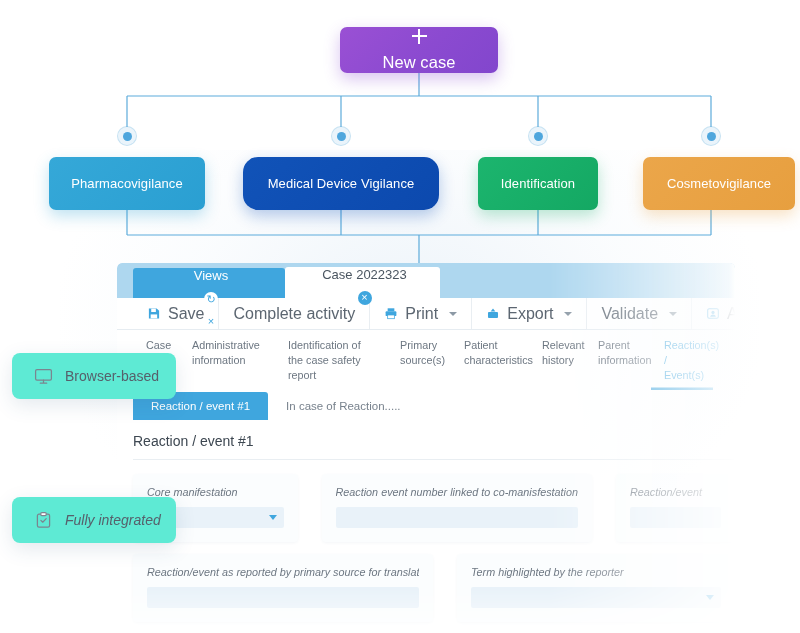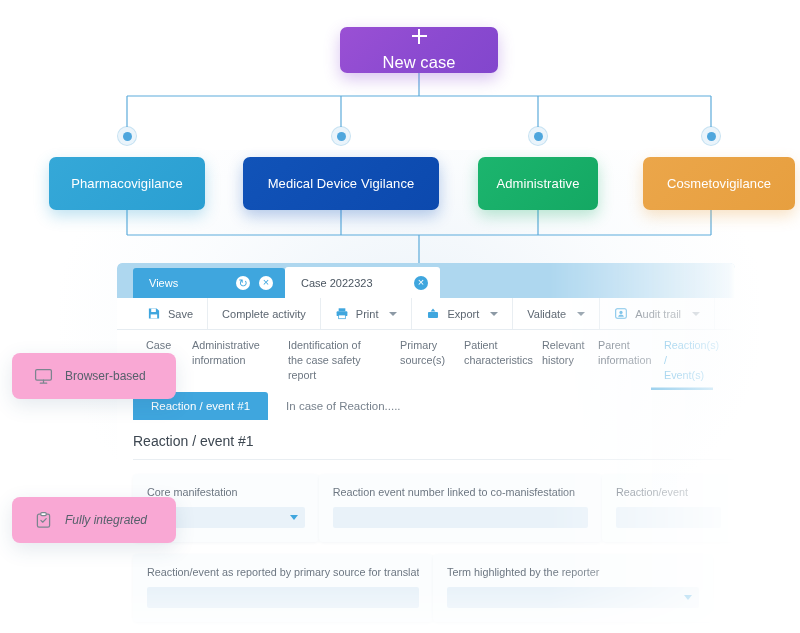--- a/index.html
+++ b/index.html
@@ -37,21 +37,21 @@
   .plus-ico:before { left:0; top:6.5px; width:15px; height:1.8px; }
   .plus-ico:after  { top:0; left:6.5px; height:15px; width:1.8px; }
 
   
   .cat {
     position:absolute; top:157px; height:53px; border-radius:7px;
     display:flex; align-items:center; justify-content:center;
     color:#fff; font-size:13px; letter-spacing:.1px; white-space:nowrap;
   }
   .cat.c0 { left:49px;  width:156px; background:linear-gradient(135deg,#35a8d8 0%,#2a9fd2 100%); box-shadow:0 6px 15px rgba(42,159,210,.30); }
-  .cat.c1 { left:243px; width:196px; background:linear-gradient(135deg,#1153b8 0%,#0c49ae 100%); box-shadow:0 6px 15px rgba(17,83,184,.30); }
+  .cat.c1 { left:243px; width:196px; background:linear-gradient(135deg,#1153b8 0%,#0c49ae 100%); box-shadow:0 6px 15px rgba(17,83,184,.30);border-radius:15px; }
   .cat.c2 { left:478px; width:120px; background:linear-gradient(135deg,#1cb56e 0%,#14a863 100%); box-shadow:0 6px 15px rgba(26,176,107,.30); }
   .cat.c3 { left:635px; width:152px; background:linear-gradient(135deg,#eba64a 0%,#e79f3f 100%); box-shadow:0 6px 15px rgba(231,159,63,.30);margin-left:8px; }
 
   
   .node {
     position:absolute; width:18px; height:18px; border-radius:50%;
     background:#eaf4fb; display:flex; align-items:center; justify-content:center;
     box-shadow:0 0 0 1px rgba(93,171,219,.35);
   }
   .node:after { content:""; width:9px; height:9px; border-radius:50%; background:#4ea6dd; }
@@ -67,38 +67,38 @@
     -webkit-mask-composite: source-in;
             mask-image: linear-gradient(to right, #000 0%, #000 70%, rgba(0,0,0,.12) 99%, rgba(0,0,0,0) 100%),
                         linear-gradient(to bottom, #000 0%, #000 88%, rgba(0,0,0,.25) 100%);
             mask-composite: intersect;
   }
 
   
   .tabstrip { height:35px; background:#aed7ef; display:flex; align-items:flex-end; padding-left:16px; }
   .tab {
     height:30px; display:flex; align-items:center; gap:9px;
-    padding:0 12px 0 16px; font-size:11px; border-radius:3px 3px 0 0;
+    padding:0 12px 0 16px; font-size:13px; border-radius:3px 3px 0 0;flex-direction:column;
   }
   .tab.views { background:#3fa6de; color:#ffffff; min-width:152px; }
   .tab.case  { background:#ffffff; color:#4a5560; min-width:155px; height:31px; }
   .tab-label { flex:1 1 auto; white-space:nowrap; }
   .t-ico { width:14px; height:14px; border-radius:50%; flex:0 0 auto; position:relative; }
   .t-ico.refresh { background:#ffffff; }
   .t-ico.refresh:after{ content:"\21BB"; position:absolute; inset:0; color:#3fa6de; font-size:11px; line-height:14px; text-align:center; }
   .t-ico.close-w { background:#ffffff; }
   .t-ico.close-w:after{ content:"\00D7"; position:absolute; inset:0; color:#3fa6de; font-size:11px; line-height:13px; text-align:center; }
   .t-ico.close-b { background:#3fa6de; }
   .t-ico.close-b:after{ content:"\00D7"; position:absolute; inset:0; color:#ffffff; font-size:11px; line-height:13px; text-align:center; }
 
   
   .toolbar { height:32px; background:#fff; border-bottom:1px solid #e6ecf1; display:flex; align-items:stretch; padding-left:16px; }
   .tb-item {
     display:flex; align-items:center; gap:7px; padding:0 14px;
-    font-size:11px; color:#5c6671; border-right:1px solid #e9eef2; white-space:nowrap;
+    font-size:16px; color:#5c6671; border-right:1px solid #e9eef2; white-space:nowrap;
   }
   .caret { width:0;height:0;border-left:4px solid transparent;border-right:4px solid transparent;border-top:4.5px solid #8c99a5; margin-left:4px; }
   .gi { width:14px; height:13px; flex:0 0 auto; display:block; }
 
   
   .navtabs { display:flex; padding:8px 0 0 16px; background:#fff; gap:0; }
   .navtab {
     font-size:10.8px; color:#6d7782; line-height:1.38; padding:0 13px 7px 13px;
     max-width:96px; white-space:normal;
   }
@@ -108,33 +108,33 @@
   .subrow { display:flex; align-items:center; gap:0; padding-left:16px; background:#fff; margin-top:2px; }
   .subtab { font-size:11.5px; padding:8px 18px; white-space:nowrap; }
   .subtab.active { background:#3fa6de; color:#fff; border-radius:3px 3px 0 0; }
   .subtab.idle { color:#78828d; }
 
   .section-title { font-size:14px; color:#3d4751; padding:13px 0 10px 16px; background:#fff; }
   .hr { height:1px; background:#e9eef2; margin:0 0 0 16px; }
 
   
   .form { padding:14px 0 0 16px; background:#fff; }
-  .frow { display:flex; gap:0; margin-bottom:12px; }
+  .frow { display:flex; gap:24px; margin-bottom:12px;font-style:italic; }
   .fcard { background:#fbfdfe; border-radius:4px; padding:12px 14px 14px 14px; box-shadow:0 1px 3px rgba(60,100,140,.06); }
   .flabel { font-size:10.8px; color:#6d7782; margin-bottom:9px; white-space:nowrap; overflow:hidden; }
   .finput { height:21px; background:#e9f2f9; border-radius:2px; position:relative; }
   .finput .dd { position:absolute; right:7px; top:8px; width:0;height:0;
     border-left:4.5px solid transparent;border-right:4.5px solid transparent;border-top:5px solid #3fa6de; }
 
   
   .badge {
-    position:absolute; background:#f9a8d4; border-radius:8px;
+    position:absolute; background:#5eead4; border-radius:8px;
     box-shadow:0 6px 20px rgba(45,85,125,.13);
     display:flex; align-items:center; gap:12px;
-    padding:0 22px; height:46px; font-size:12px; color:#56606b; white-space:nowrap;
+    padding:0 22px; height:46px; font-size:14px; color:#56606b; white-space:nowrap;
   }
   .badge.b0 { left:12px; top:353px; width:164px; }
   .badge.b1 { left:12px; top:497px; width:164px;font-style:italic; }
   .badge svg { flex:0 0 auto; }
 </style>
 </head>
 <body>
 
 <div id="stage">
 
@@ -167,21 +167,21 @@
   <div class="node" style="left:529px; top:127px;"></div>
   <div class="node" style="left:702px; top:127px;"></div>
 
   <div class="cat c0">
     <span>Pharmacovigilance</span>
   </div>
   <div class="cat c1">
     <span>Medical Device Vigilance</span>
   </div>
   <div class="cat c2">
-    <span>Administrative</span>
+    <span>Identification</span>
   </div>
   <div class="cat c3">
     <span>Cosmetovigilance</span>
   </div>
 
   <div class="app-window">
 
     <div class="tabstrip">
       <div class="tab views">
         <span class="tab-label">Views</span>

